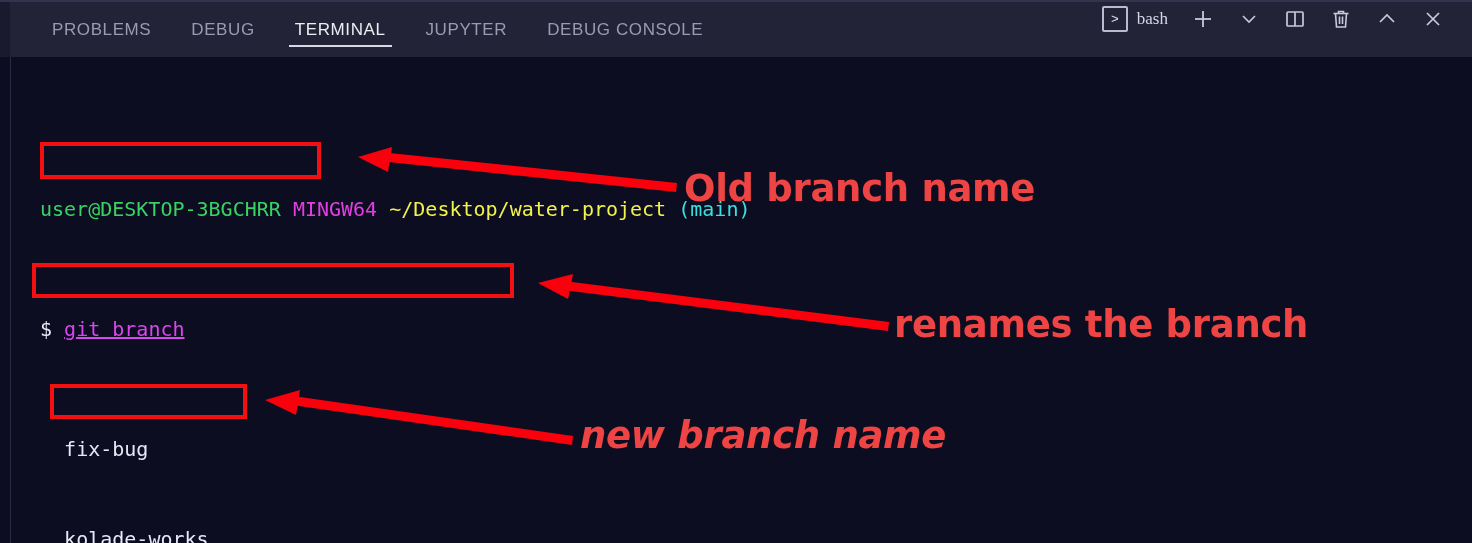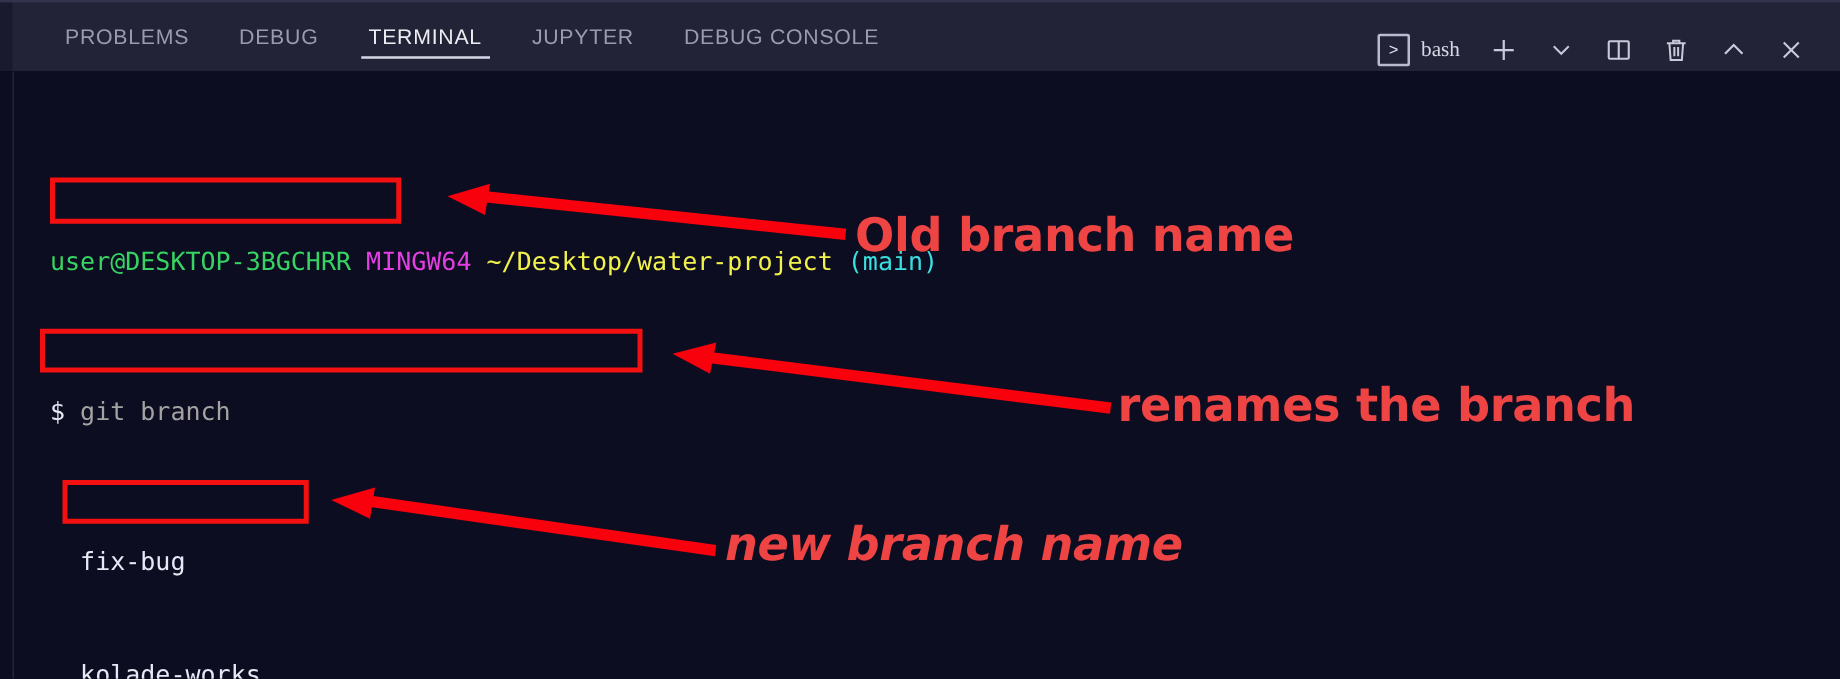--- a/index.html
+++ b/index.html
@@ -18,21 +18,21 @@
   
   #panel-header {
     position: absolute;
     top: 0; left: 0;
     width: 1472px;
     height: 57px;
     background: #232338;
     box-sizing: border-box;
     border-top: 2px solid #33334d;
     display: flex;
-    align-items: flex-end;
+    align-items: flex-start;
   }
   #panel-header:before {
     content: "";
     position: absolute;
     left: 0; top: 0; bottom: 0;
     width: 10px;
     background: #1a1a2e;
   }
 
   #tabs {
@@ -134,21 +134,21 @@
     line-height: 30px;
     white-space: pre;
     letter-spacing: 0px;
   }
   .ln { height: 30px; }
   .c-user  { color: #37d463; text-align: right; }
   .c-host  { color: #e23ee2; }
   .c-path  { color: #f2f24c; }
   .c-git   { color: #3ae0e0; }
   .c-dollar{ color: #e8e8f5; }
-  .c-cmd   { color: #a3a3a3; }
+  .c-cmd   { color: #d946ef; text-decoration: underline; }
   .c-branch{ color: #e6e8f5; }
 
   
   #annotations {
     position: absolute;
     left: 0; top: 0;
     width: 1472px;
     height: 543px;
     pointer-events: none;
   }

